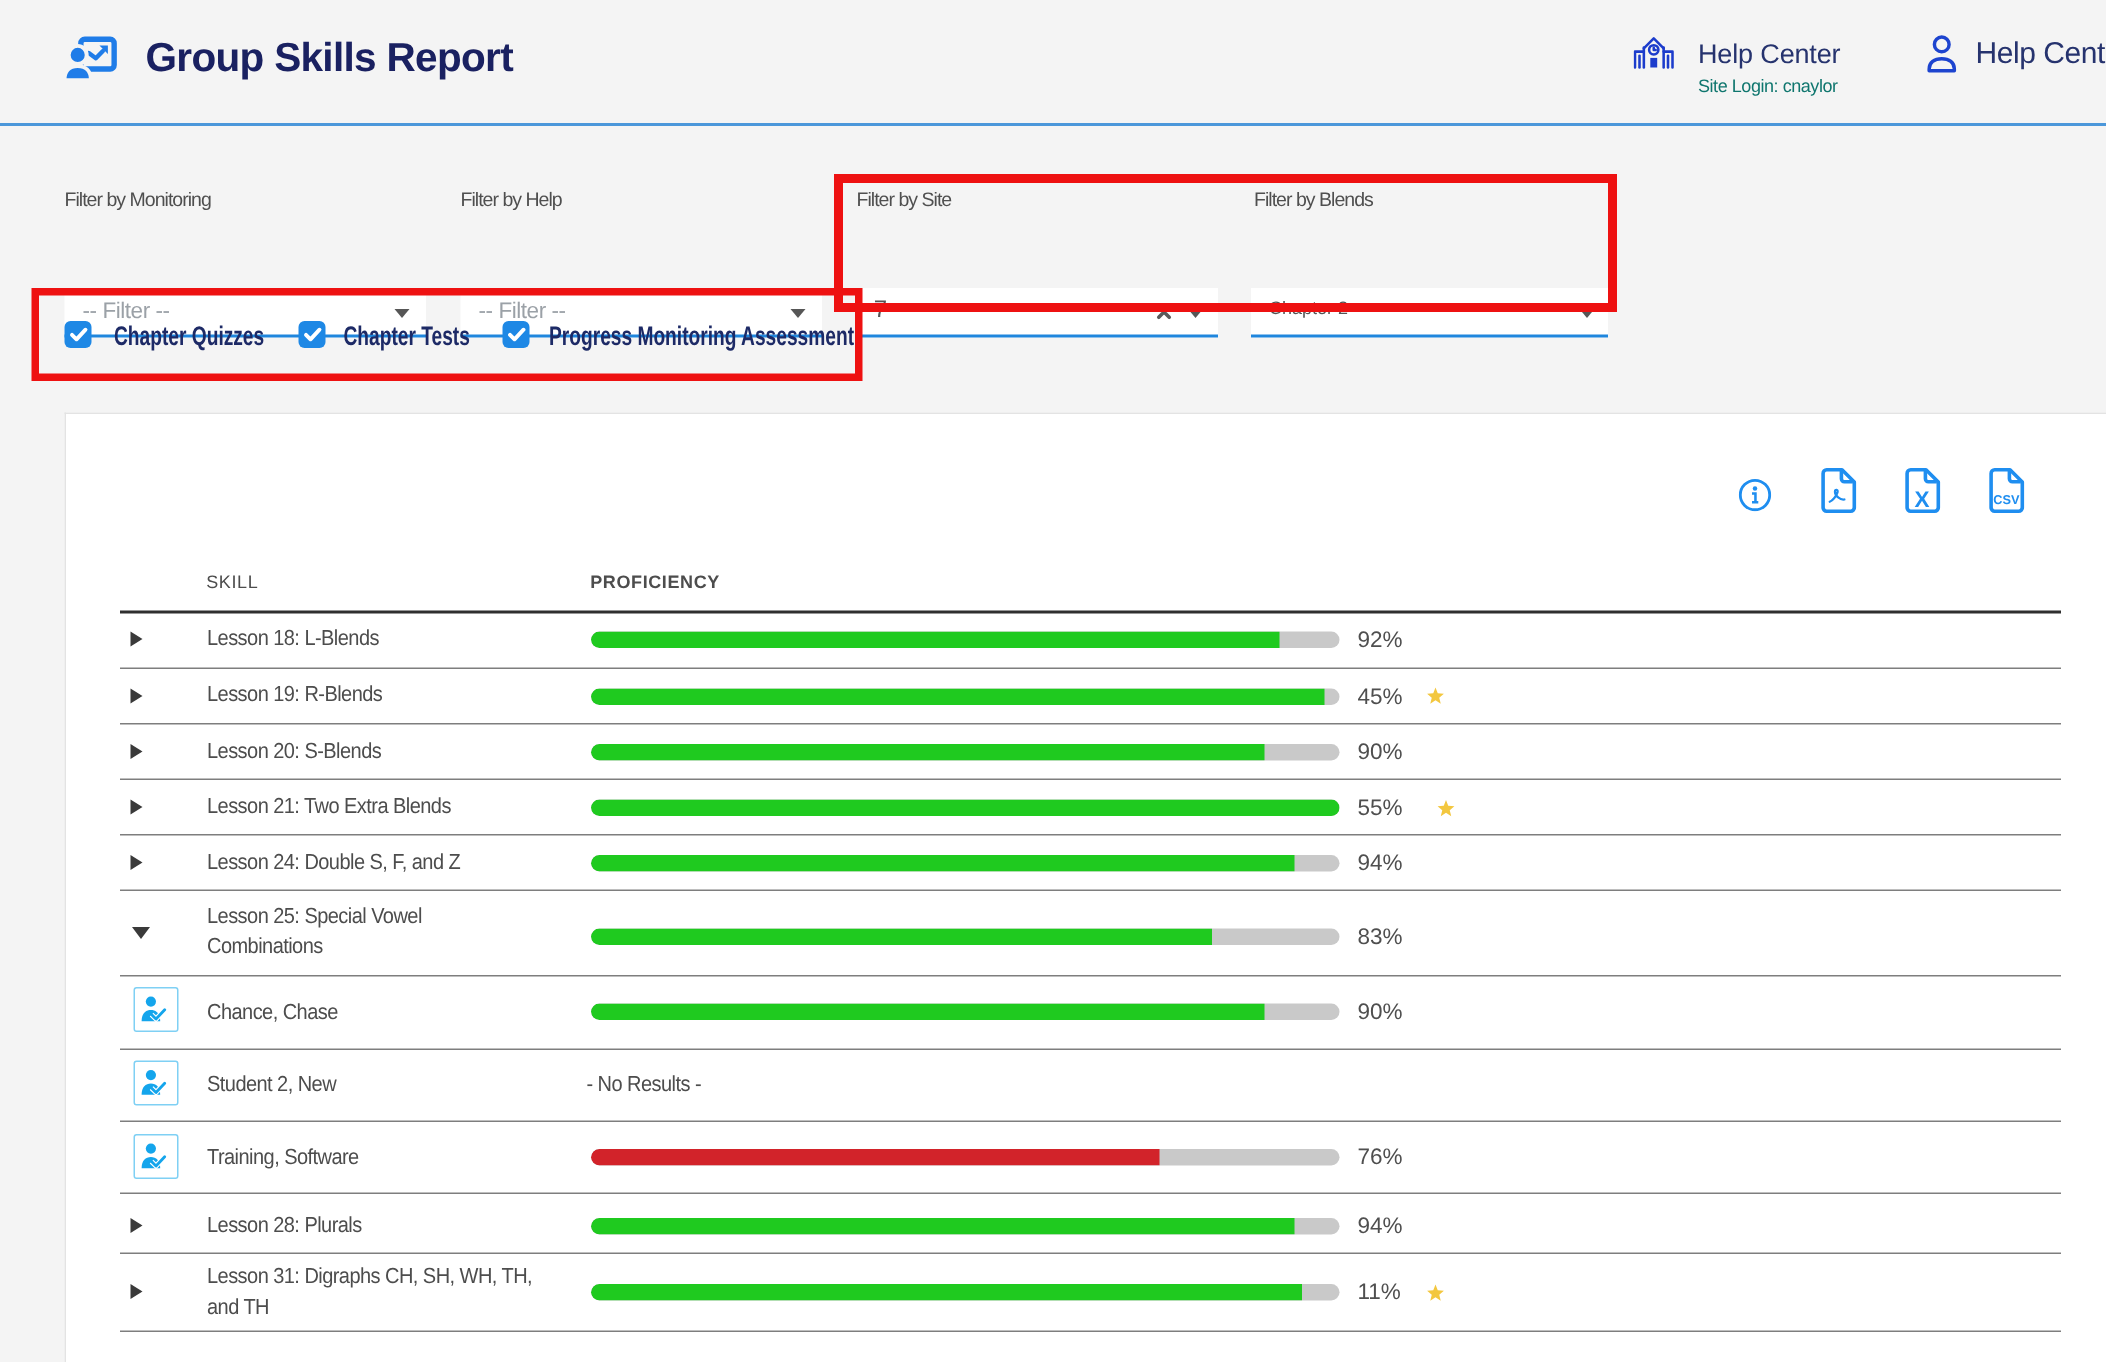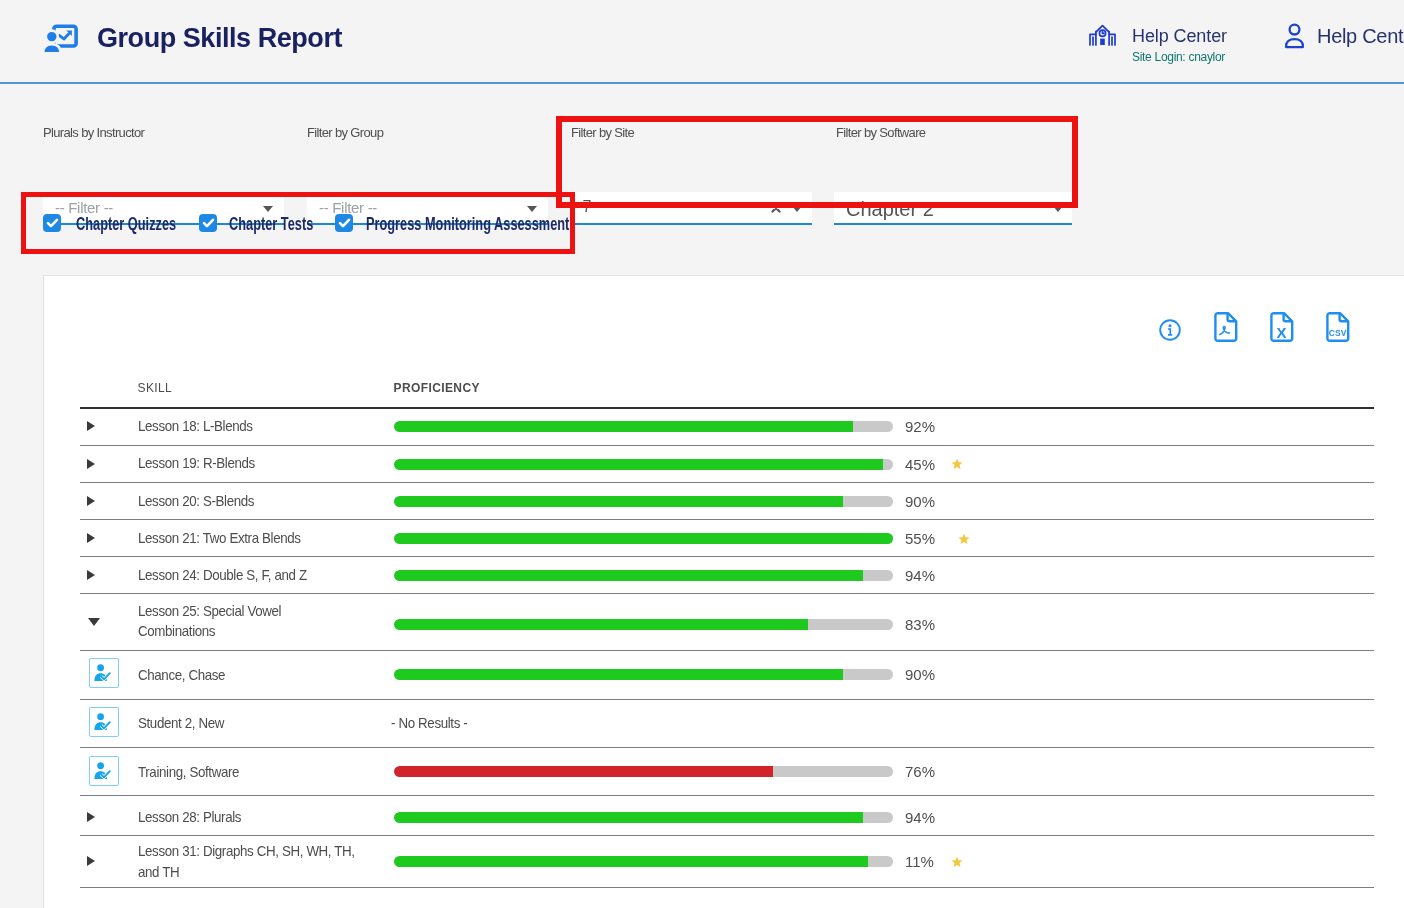--- a/index.html
+++ b/index.html
@@ -54,41 +54,41 @@
     </svg>
 <div class="abs" style="left:1132px;top:25.5px;font-size:18px;letter-spacing:-0.1px;color:#26336e;white-space:nowrap">Help Center</div>
 <div class="abs" style="left:1132px;top:50px;font-size:12px;letter-spacing:-0.3px;color:#0f766e;white-space:nowrap">Site Login: cnaylor</div>
 <svg class="abs" style="left:1283px;top:22px" width="23" height="28" viewBox="0 0 23 28">
 <g fill="none" stroke="#1d44cf" stroke-width="2.3" stroke-linecap="round" stroke-linejoin="round">
 <circle cx="11.5" cy="7.6" r="4.9"></circle>
 <path d="M3.1 25.1 v-1.1 c0,-4.2 3.4,-6.9 8.4,-6.9 c5,0 8.4,2.7 8.4,6.9 v1.1 z"></path>
 </g>
     </svg>
 <div class="abs" style="left:1317px;top:24.5px;font-size:20px;letter-spacing:-0.3px;color:#26336e;white-space:nowrap">Help Center</div>
-<div class="flabel" style="left:43px;top:125px">Plurals by Instructor</div>
-<div class="flabel" style="left:307px;top:125px">Filter by Group</div>
+<div class="flabel" style="left:43px;top:125px">Filter by Monitoring</div>
+<div class="flabel" style="left:307px;top:125px">Filter by Help</div>
 <div class="flabel" style="left:571px;top:125px">Filter by Site</div>
-<div class="flabel" style="left:836px;top:125px">Filter by Software</div>
+<div class="flabel" style="left:836px;top:125px">Filter by Blends</div>
 <div class="sel" style="left:43px;top:147.5px;width:241px">
       <div class="selph">-- Filter --</div>
       <div class="selarr" style="right:11px;top:14px"></div>
     </div>
 <div class="sel" style="left:307px;top:147.5px;width:241px">
       <div class="selph">-- Filter --</div>
       <div class="selarr" style="right:11px;top:14px"></div>
     </div>
 <div class="sel" style="left:570.5px;top:147.5px;width:241px">
       <div class="selval">7</div>
 <svg style="position:absolute;right:31px;top:11.5px" width="10" height="10" viewBox="0 0 10 10">
         <path d="M1.5 1.5 L8.5 8.5 M8.5 1.5 L1.5 8.5" stroke="#5a5a5a" stroke-width="2.4" stroke-linecap="round"></path>
       </svg>
 <div class="selarr" style="right:10px;top:14px"></div>
     </div>
 <div class="sel" style="left:834px;top:147.5px;width:238px">
-      <div class="selval" style="font-size:20px">Chapter 2</div>
+      <div class="selval" style="font-size:12px">Chapter 2</div>
       <div class="selarr" style="right:9px;top:14px"></div>
     </div>
 <div class="redbox" style="left:555.5px;top:115.5px;width:522.5px;height:92px;z-index:6"></div>
 <div class="redbox" style="left:20.5px;top:192px;width:554px;height:62px;border-width:5.5px;z-index:6"></div>
 <div class="cb" style="left:43px;top:214px">
       <svg style="position:absolute;left:2.5px;top:3px" width="13" height="12" viewBox="0 0 13 12">
         <path d="M2 6.2 L5 9.2 L11 2.8" fill="none" stroke="#fff" stroke-width="2.6" stroke-linecap="round" stroke-linejoin="round"></path>
       </svg>
     </div>
 <div class="cblabel" style="left:75.5px;top:214px">Chapter Quizzes</div>

